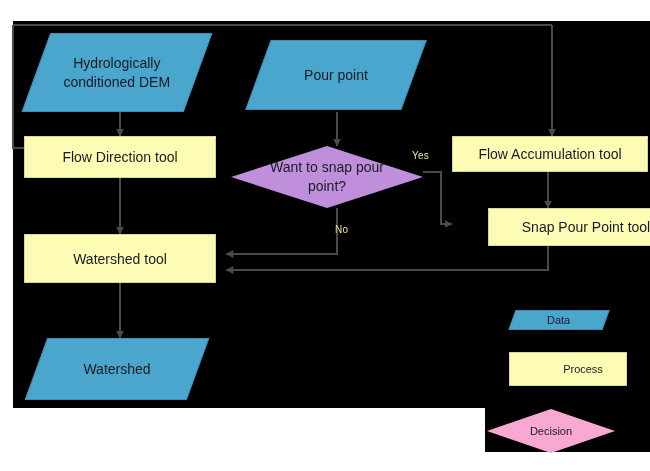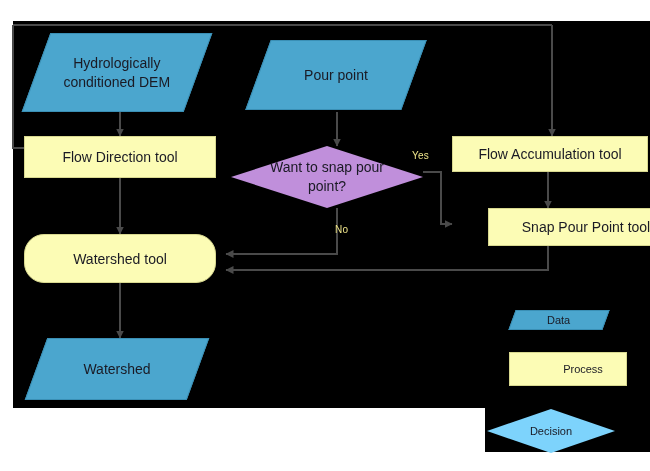--- a/index.html
+++ b/index.html
@@ -30,21 +30,21 @@
   svg.wires{position:absolute;left:0;top:0;width:650px;height:471px;
             pointer-events:none;overflow:visible;}
 
   
   .legend-data{position:absolute;background:#4BA6CE;border:1px solid #3a8fb5;
                transform:skewX(-20deg);display:flex;align-items:center;
                justify-content:center;}
   .legend-data > span{transform:skewX(20deg);}
   .legend-process{position:absolute;background:#FCFCB5;border:1px solid #d8d88f;
                   display:flex;align-items:center;justify-content:center;}
-  .legend-decision{position:absolute;background:#7dd3fc;
+  .legend-decision{position:absolute;background:#f9a8d4;
                    clip-path:polygon(50% 0%,100% 50%,50% 100%,0% 50%);
                    display:flex;align-items:center;justify-content:center;}
   .legend-text{font-size:11px;color:#1a1a24;}
 </style>
 </head>
 <body>
 
 <div id="stage">
 
   <div class="canvas-black" style="left:13px;top:21px;width:637px;height:387px;"></div>
@@ -97,21 +97,21 @@
   </div>
 
   <div class="shape decision-shape" style="left:231px;top:146px;width:192px;height:62px;font-size:14px;line-height:19px;">
     <span style="max-width:120px;">Want to snap pour point?</span>
   </div>
 
   <div class="shape process-shape" style="left:452px;top:208px;width:196px;height:38px;font-size:14px;margin-left:36px;">
     <span>Snap Pour Point tool</span>
   </div>
 
-  <div class="shape process-shape" style="left:24px;top:234px;width:192px;height:49px;font-size:14px;border-radius:20px;">
+  <div class="shape process-shape" style="left:24px;top:234px;width:192px;height:49px;font-size:14px;">
     <span>Watershed tool</span>
   </div>
 
   <div class="shape data-shape" style="left:36px;top:338px;width:162px;height:62px;font-size:14px;">
     <span>Watershed</span>
   </div>
 
   <div class="lbl" style="left:412px;top:150px;">Yes</div>
   <div class="lbl" style="left:303px;top:224px;margin-left:32px;">No</div>
 

